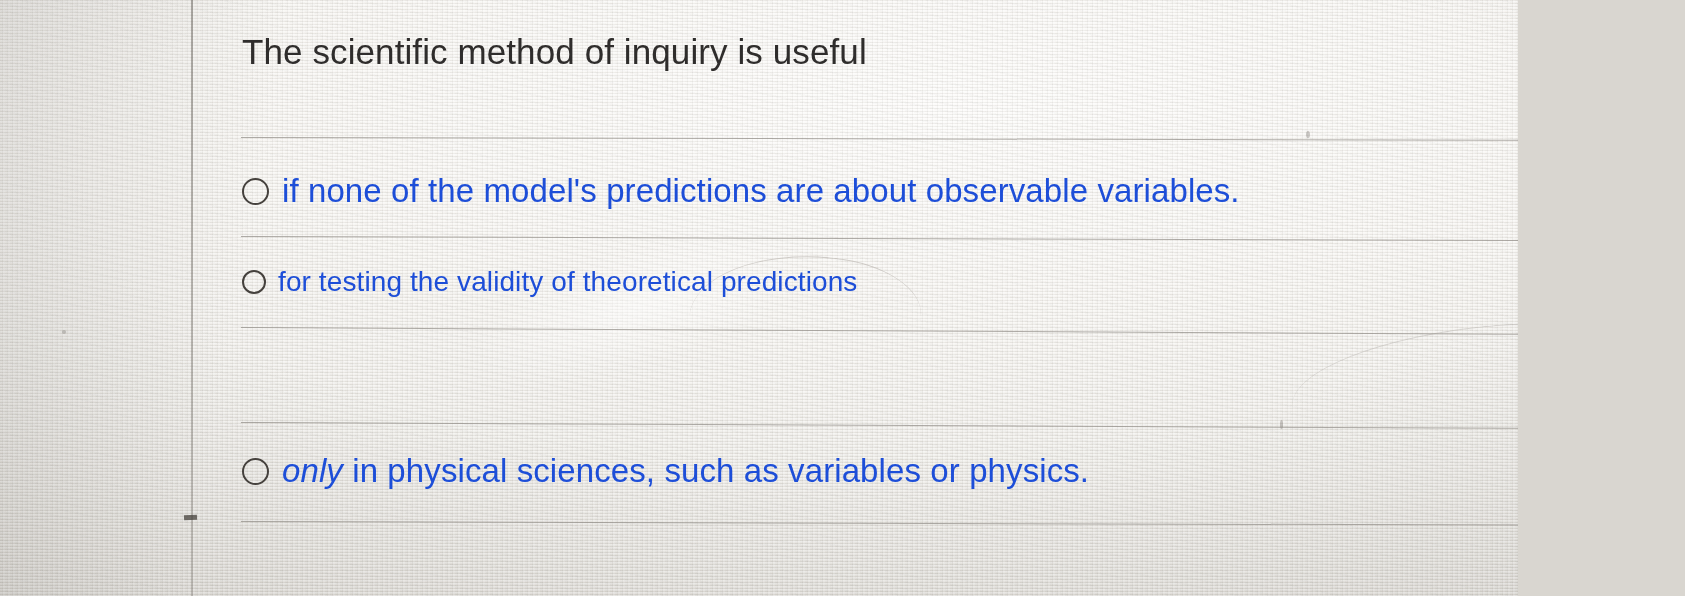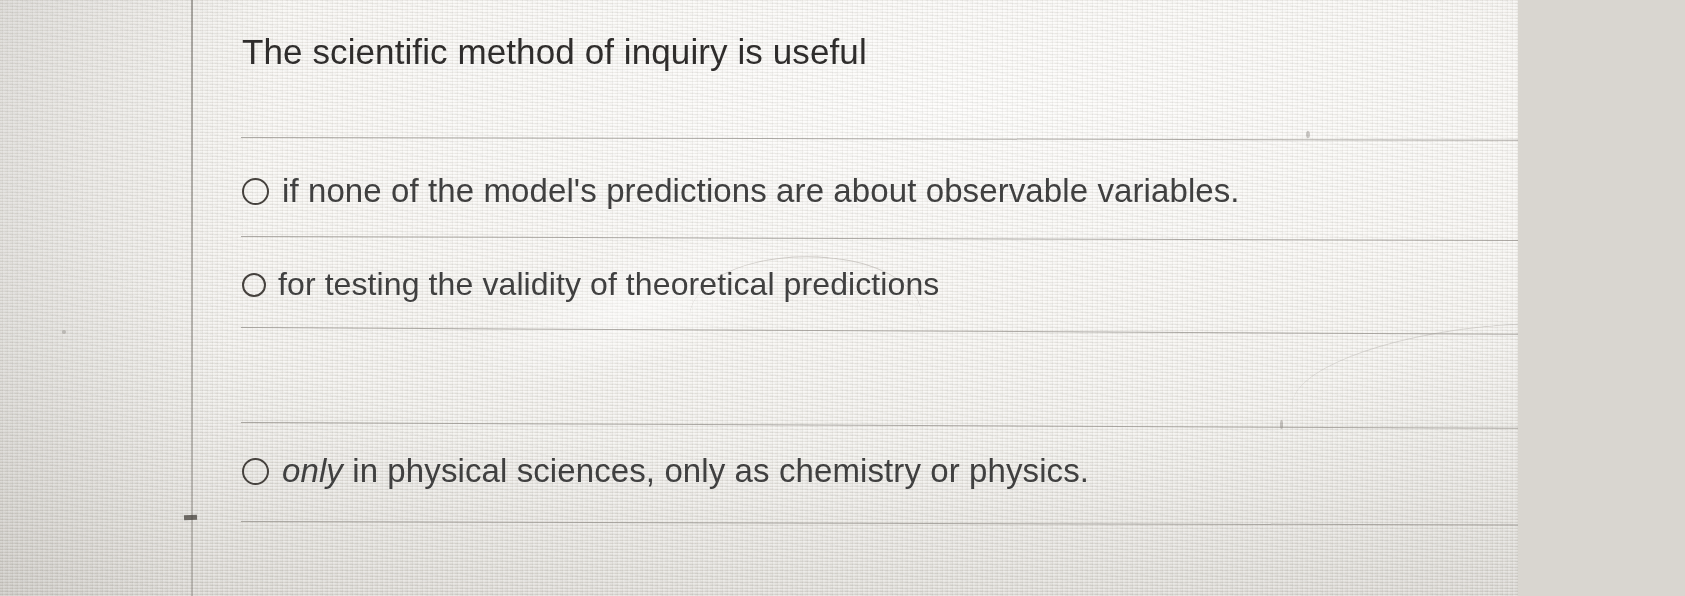--- a/index.html
+++ b/index.html
@@ -174,25 +174,25 @@
     background: transparent;
     margin-right: 13px;
   }
   .radio.small {
     width: 20px;
     height: 20px;
     border-width: 2.2px;
     margin-right: 12px;
   }
   .opt-text {
-    color: #404040;
+    color: #1d4ed8;
     letter-spacing: 0.1px;
   }
   .size-lg { font-size: 33px; }
-  .size-sm { font-size: 32px; }
+  .size-sm { font-size: 28px; }
   .ital { font-style: italic; text-align: right; }
 </style>
 </head>
 <body>
 
 <div id="screen">
 
   <div class="bg-base"></div>
   <div class="bg-scan"></div>
   <div class="bg-weave"></div>
@@ -225,19 +225,19 @@
       <span class="opt-text size-sm">for testing the validity of theoretical predictions</span>
     </div>
 
     <div class="divider" style="left:48px; top:327px; width:1396px; transform: rotate(0.30deg);"></div>
 
 
     <div class="divider" style="left:48px; top:422px; width:1390px; transform: rotate(0.26deg);"></div>
 
     <div class="option-row" style="left:49px; top:452px;">
       <span class="radio"></span>
-      <span class="opt-text size-lg"><span class="ital">only</span><span> in physical sciences, only as chemistry or physics.</span></span>
+      <span class="opt-text size-lg"><span class="ital">only</span><span> in physical sciences, such as variables or physics.</span></span>
     </div>
 
     <div class="divider" style="left:48px; top:521px; width:1392px; transform: rotate(0.16deg);"></div>
 
   </div>
 </div>
 
 </body></html>

